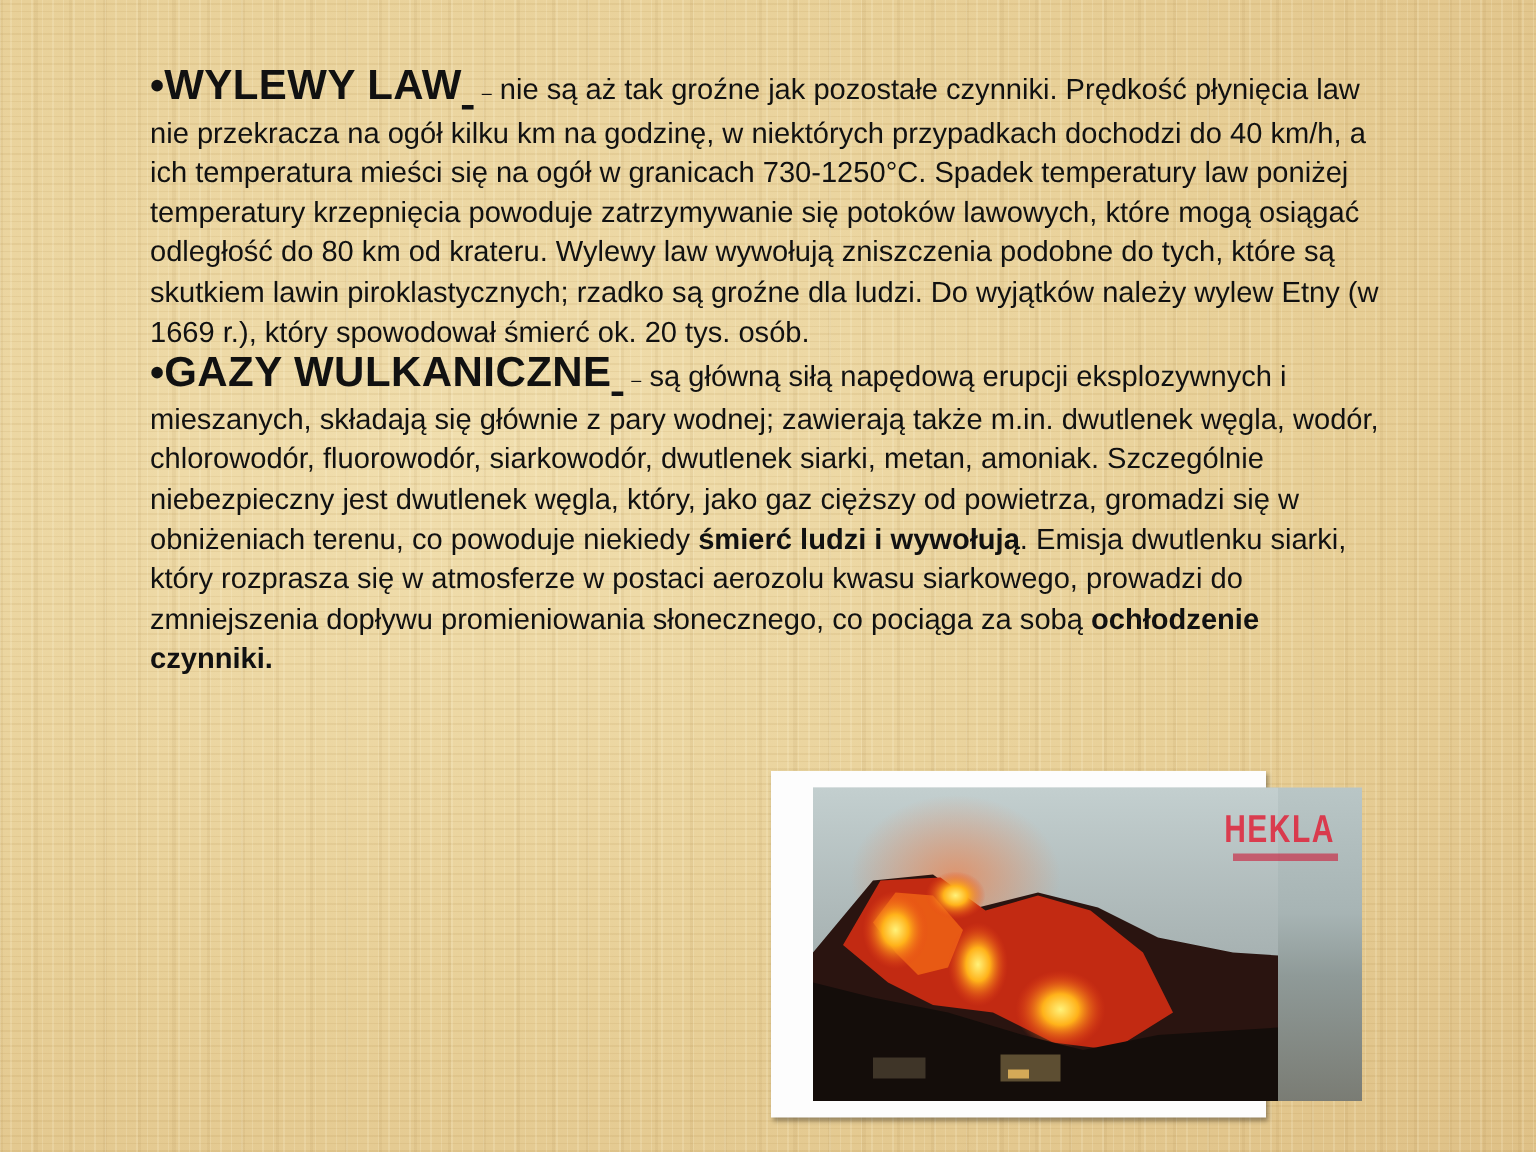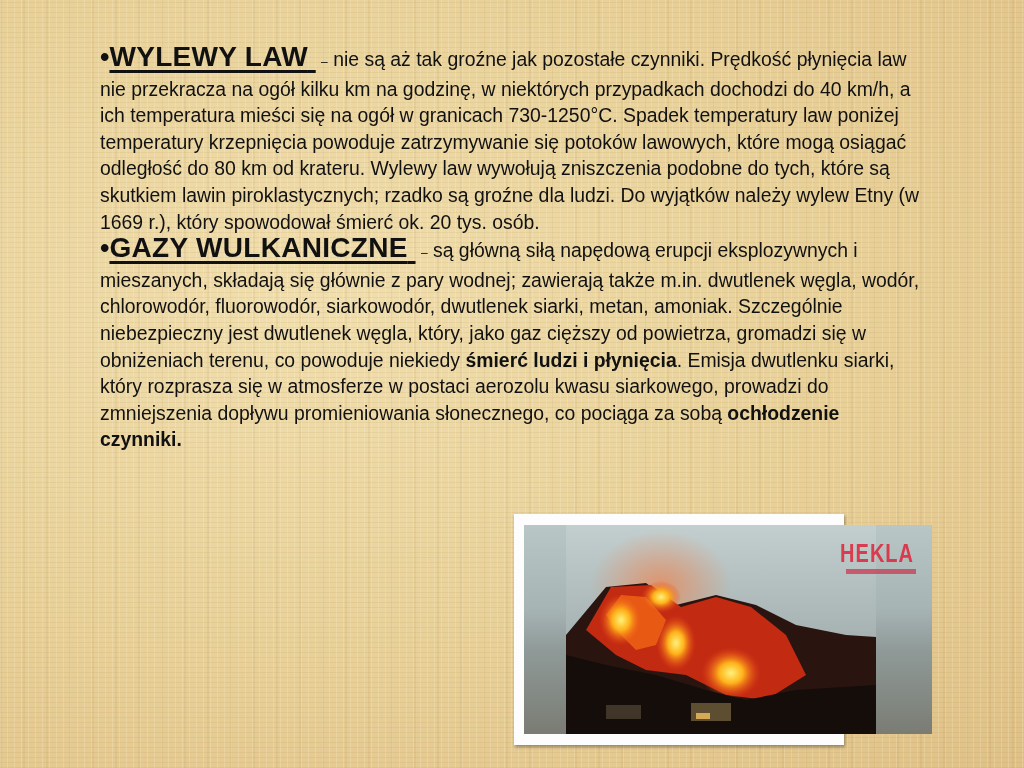--- a/index.html
+++ b/index.html
@@ -14,35 +14,34 @@
     font-family: "Liberation Sans", sans-serif;
     color: #111;
   }
   .slide-text {
     position: absolute; left: 100px; top: 44px; width: 822px;
     font-size: 19.4px; line-height: 26.6px;
   }
   .para { margin: 0; }
   .bullet { font-weight: bold; font-size: 27px; }
   .heading {
-    font-weight: bold; font-size: 28px; text-decoration: underline;
+    font-weight: bold; font-size: 28px; 
     text-decoration-thickness: 3px; text-underline-offset: 4px;
     letter-spacing: 0.3px;
   }
   .heading-pad { text-decoration: underline; text-decoration-thickness: 3px; text-underline-offset: 4px; font-size: 28px; font-weight: bold; }
   .dash { font-size: 12px; }
   .bold { font-weight: bold; }
   .photo-frame {
     position: absolute; left: 514px; top: 514px; width: 330px; height: 231px;
     background: #fdfdfd; box-shadow: 1px 2px 3px rgba(0,0,0,0.35);
   }
   .photo {
-    position: absolute; left: 10px; top: 11px; width: 366px; height: 209px; overflow: hidden;
+    position: absolute; left: 28px; top: 11px; width: 366px; height: 209px; overflow: hidden;
     background: linear-gradient(180deg, #b9c6c6 0%, #a7b4b4 40%, #8f9a98 60%, #7a7c74 100%);
-    padding-left: 42px;
   }
   .photo svg { display: block; }
   .photo-caption {
     position: absolute; right: 18px; top: 14px; text-align: right;
     color: #e0243a; font-family: "Liberation Sans", sans-serif; font-weight: bold;
     font-size: 20px; letter-spacing: 1px; transform: scaleY(1.3); transform-origin: top right;
     opacity: 0.85;
   }
   .photo-subcaption {
     position: absolute; right: 16px; top: 44px; width: 70px; height: 5px;
@@ -55,21 +54,21 @@
 <div class="slide-text">
   <p class="para">
     <span class="bullet">•</span><span class="heading">WYLEWY LAW</span><span class="heading-pad">&nbsp;</span>
     <span class="dash">–</span>
     <span>nie są aż tak groźne jak pozostałe czynniki. Prędkość płynięcia law nie przekracza na ogół kilku km na godzinę, w niektórych przypadkach dochodzi do 40 km/h, a ich temperatura mieści się na ogół w granicach 730-1250°C. Spadek temperatury law poniżej temperatury krzepnięcia powoduje zatrzymywanie się potoków lawowych, które mogą osiągać odległość do 80 km od krateru. Wylewy law wywołują zniszczenia podobne do tych, które są skutkiem lawin piroklastycznych; rzadko są groźne dla ludzi. Do wyjątków należy wylew Etny (w 1669 r.), który spowodował śmierć ok. 20 tys. osób.</span>
   </p>
   <p class="para">
     <span class="bullet">•</span><span class="heading">GAZY WULKANICZNE</span><span class="heading-pad">&nbsp;</span>
     <span class="dash">–</span>
     <span>są główną siłą napędową erupcji eksplozywnych i mieszanych, składają się głównie z pary wodnej; zawierają także m.in. dwutlenek węgla, wodór, chlorowodór, fluorowodór, siarkowodór, dwutlenek siarki, metan, amoniak. Szczególnie niebezpieczny jest dwutlenek węgla, który, jako gaz cięższy od powietrza, gromadzi się w obniżeniach terenu, co powoduje niekiedy</span>
-    <span class="bold">śmierć ludzi i płynięcia</span><span>. Emisja dwutlenku siarki, który rozprasza się w atmosferze w postaci aerozolu kwasu siarkowego, prowadzi do zmniejszenia dopływu promieniowania słonecznego, co pociąga za sobą</span>
+    <span class="bold">śmierć ludzi i wywołują</span><span>. Emisja dwutlenku siarki, który rozprasza się w atmosferze w postaci aerozolu kwasu siarkowego, prowadzi do zmniejszenia dopływu promieniowania słonecznego, co pociąga za sobą</span>
     <span class="bold">ochłodzenie czynniki.</span>
   </p>
 </div>
 
 <div class="photo-frame">
   <div class="photo">
     <svg width="310" height="209" viewBox="0 0 310 209">
       <defs>
         <radialGradient id="glow1" cx="0.5" cy="0.5" r="0.5">
           <stop offset="0%" stop-color="#fff27a"></stop>

